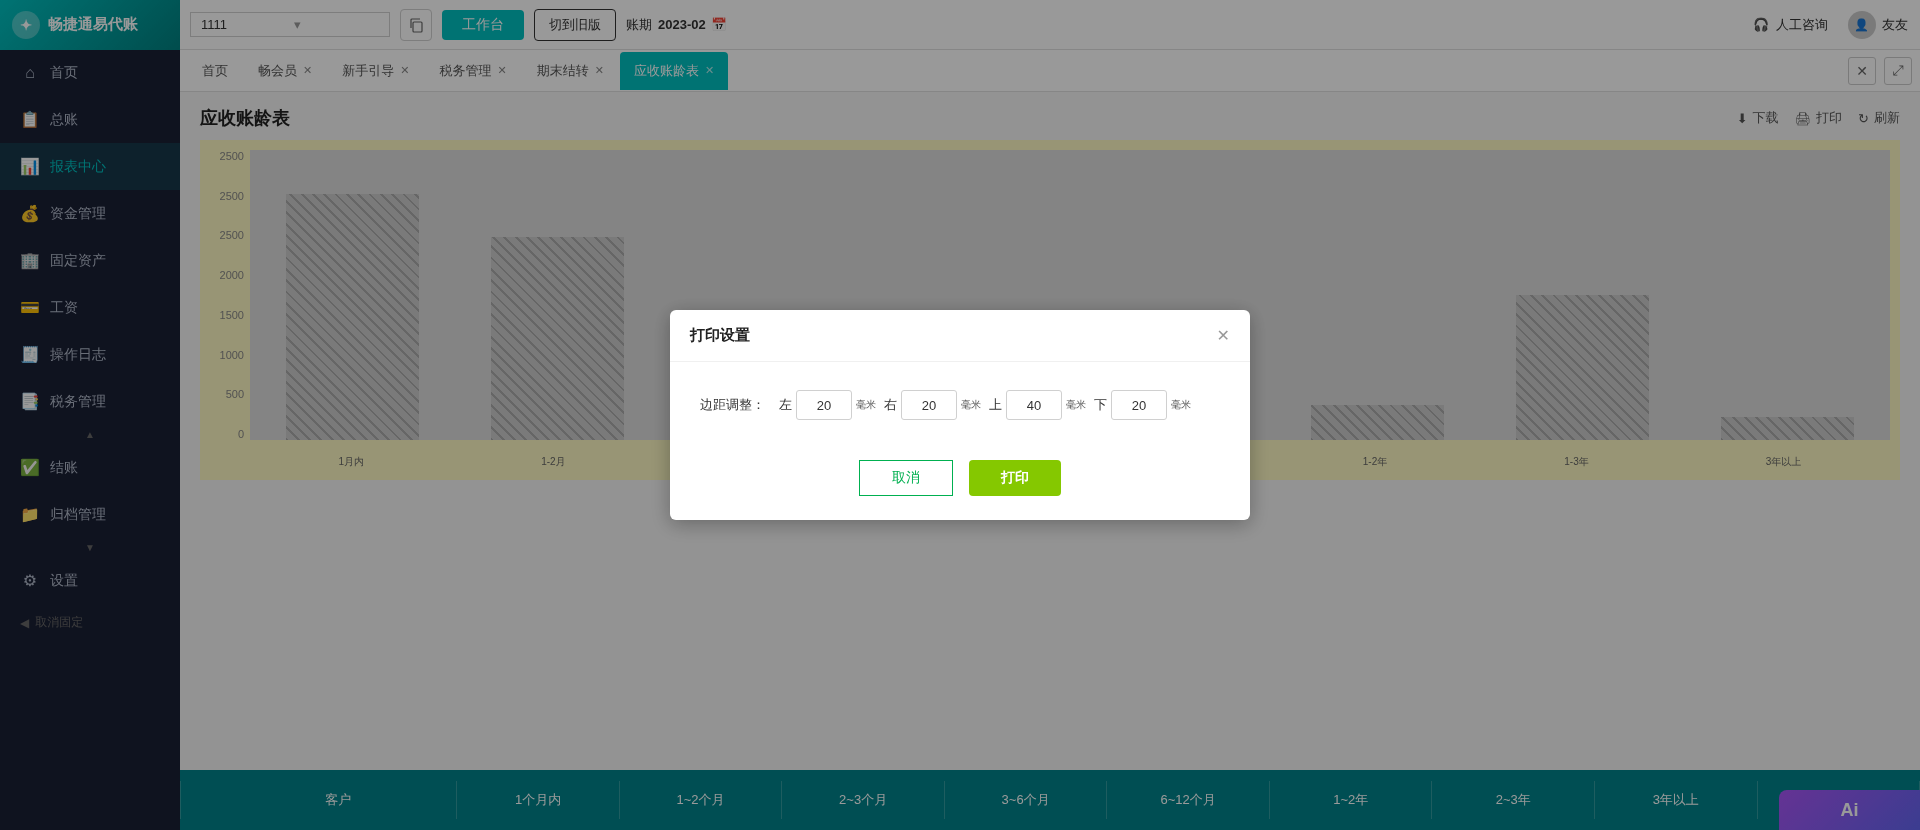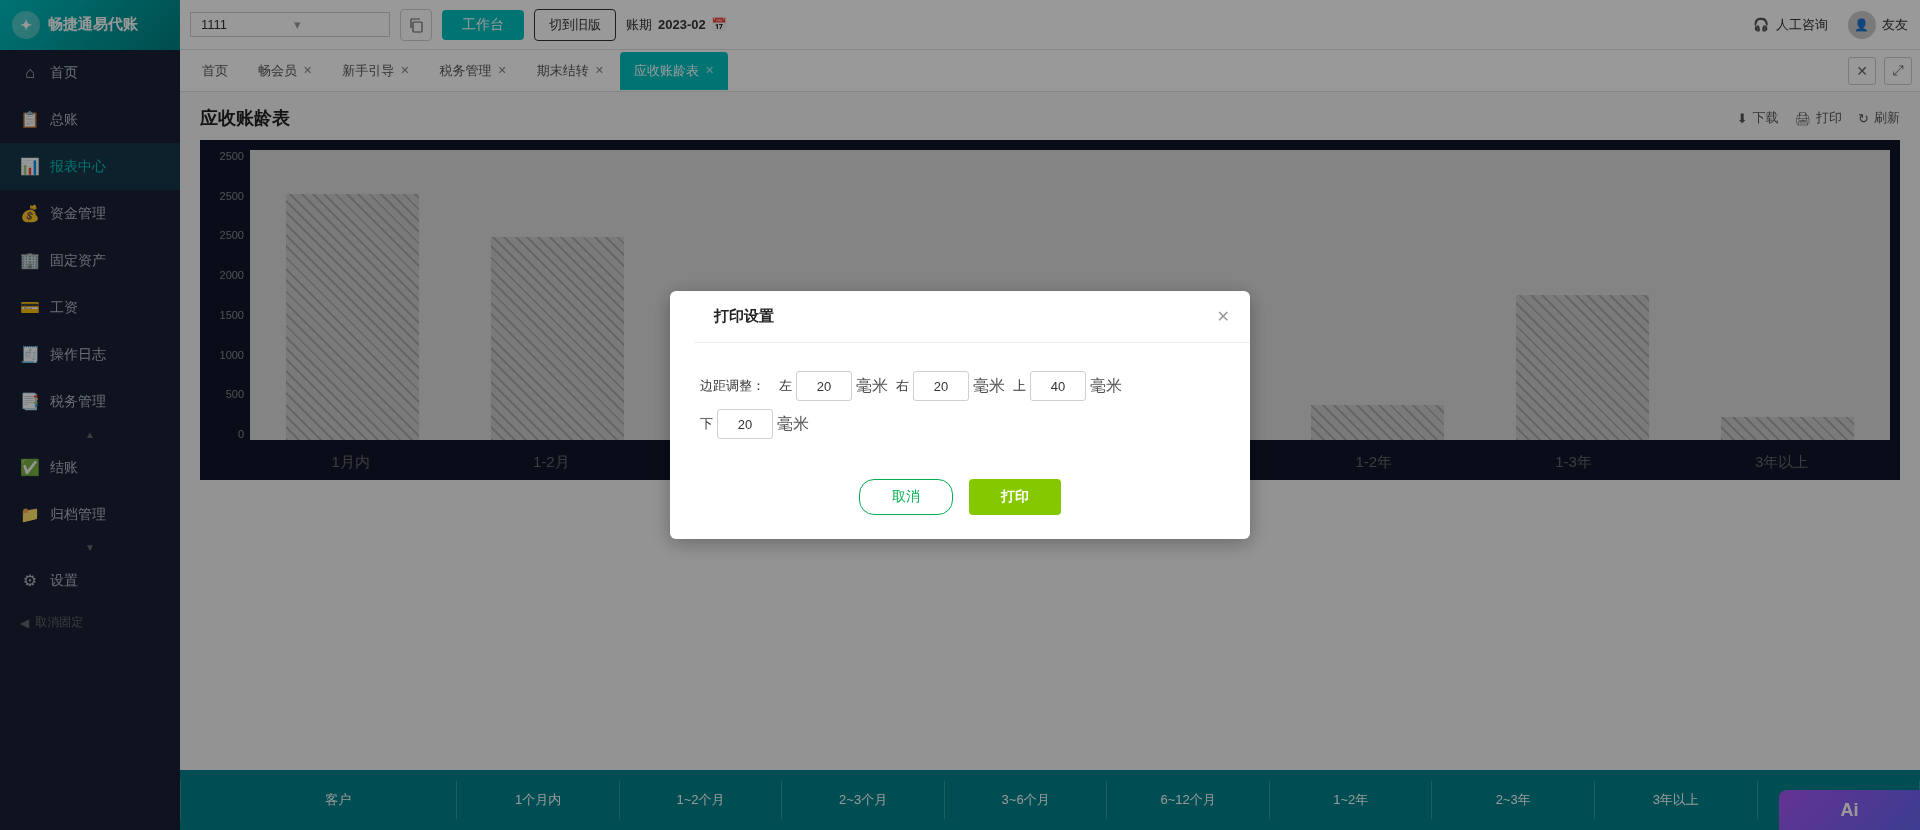--- a/index.html
+++ b/index.html
@@ -262,21 +262,21 @@
       align-items: center;
       gap: 5px;
       cursor: pointer;
       color: #555;
       font-size: 13px;
     }
 
     
     .chart-area {
       margin: 0 20px;
-      background: #0f172a;
+      background: #fef9c3;
       position: relative;
       height: 340px;
     }
     .chart-y-axis {
       position: absolute;
       left: 0;
       top: 10px;
       bottom: 40px;
       width: 50px;
       display: flex;
@@ -302,21 +302,21 @@
       position: absolute;
       bottom: 0;
       left: 50px;
       right: 10px;
       height: 36px;
       display: flex;
       justify-content: space-around;
       align-items: center;
     }
     .chart-x-label {
-      font-size: 15px;
+      font-size: 10px;
       color: #666;
       text-align: center;
     }
 
     
     .table-area {
       position: absolute;
       bottom: 0;
       left: 0;
       right: 0;
@@ -365,21 +365,20 @@
       width: 580px;
       padding: 0;
       position: relative;
     }
     .dialog-header {
       display: flex;
       align-items: center;
       justify-content: space-between;
       padding: 16px 20px;
       border-bottom: 1px solid #f0f0f0;
-      margin-left: 24px;
     }
     .dialog-title {
       font-size: 15px;
       font-weight: bold;
       color: #222;
     }
     .dialog-close {
       cursor: pointer;
       color: #999;
       font-size: 16px;
@@ -413,32 +412,32 @@
       height: 30px;
       border: 1px solid #d0d0d0;
       border-radius: 3px;
       padding: 0 6px;
       text-align: center;
       font-size: 13px;
       color: #333;
     }
     .margin-unit {
       color: #555;
-      font-size: 16px;
+      font-size: 10px;
     }
     .dialog-footer {
       display: flex;
       justify-content: center;
       gap: 16px;
       padding: 12px 20px 24px;
     }
     .btn-cancel {
       padding: 8px 32px;
       border: 1px solid #00b050;
-      border-radius: 15px;
+      border-radius: 0;
       background: #fff;
       color: #00b050;
       cursor: pointer;
       font-size: 14px;
     }
     .btn-print {
       padding: 8px 32px;
       border: none;
       border-radius: 4px;
       background: #85c800;

